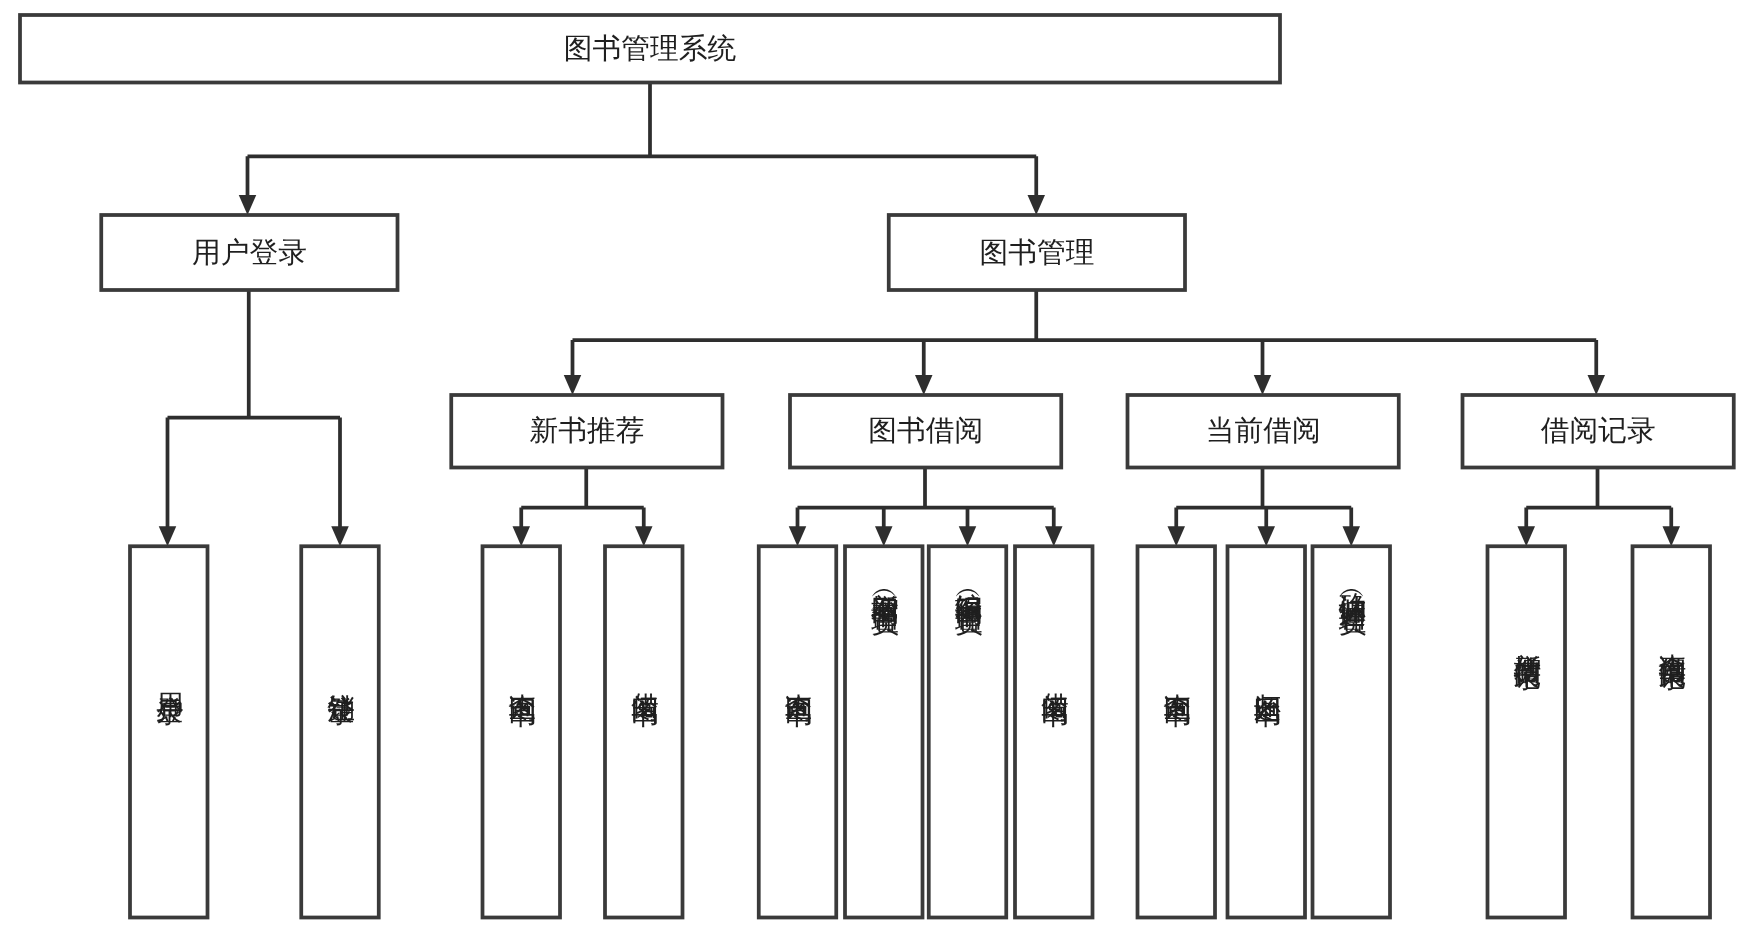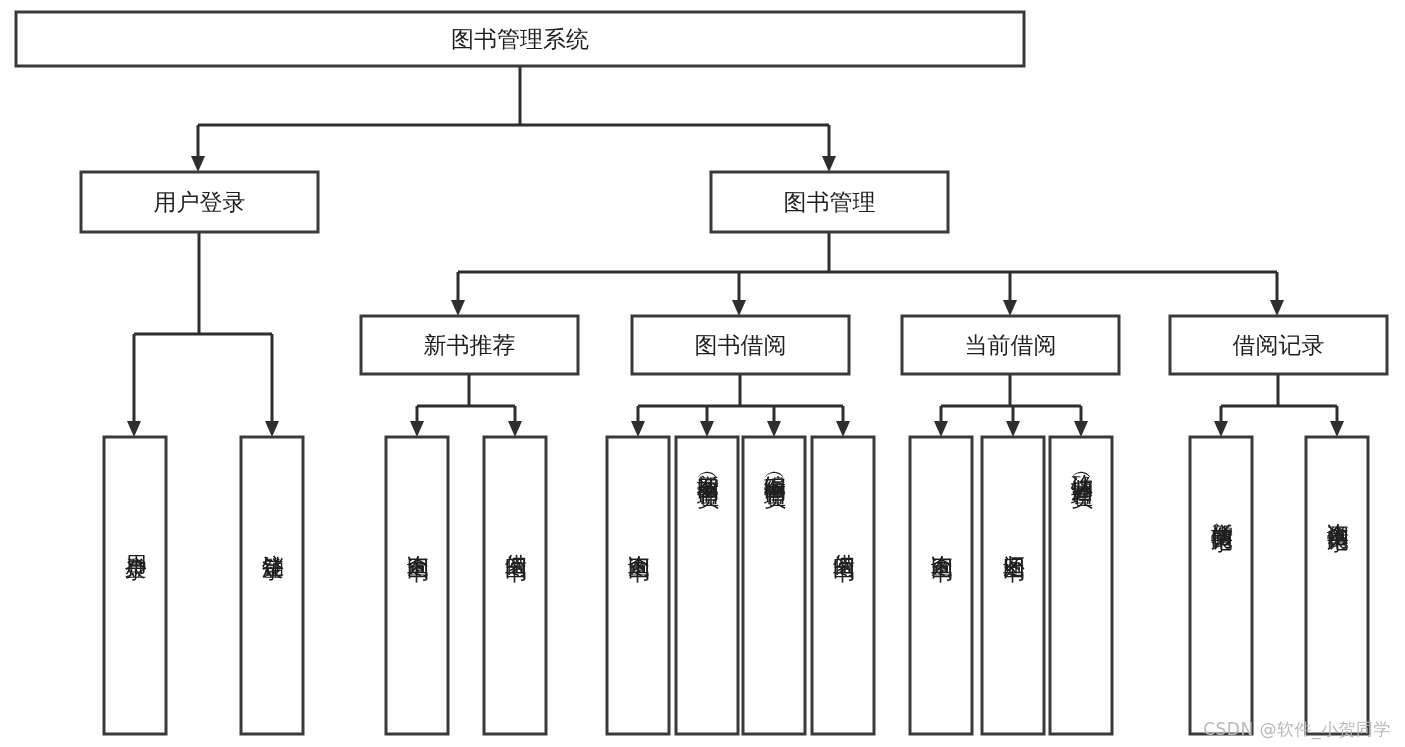--- a/index.html
+++ b/index.html
@@ -218,14 +218,13 @@
         <g>
           <rect x="1190" y="437" width="62" height="297" class="node-box"></rect>
           <text class="node-label vertical-label" x="1221" y="510.5" text-anchor="middle" dominant-baseline="central" writing-mode="tb">新增借阅记录</text>
         </g>
         <g>
           <rect x="1306" y="437" width="62" height="297" class="node-box"></rect>
           <text class="node-label vertical-label" x="1337" y="510.5" text-anchor="middle" dominant-baseline="central" writing-mode="tb">查询借阅记录</text>
         </g>
       </g>
   </svg>
-  <div class="watermark-text">CSDN @软件_小贺同学</div>
 </div>
 
 </body></html>

